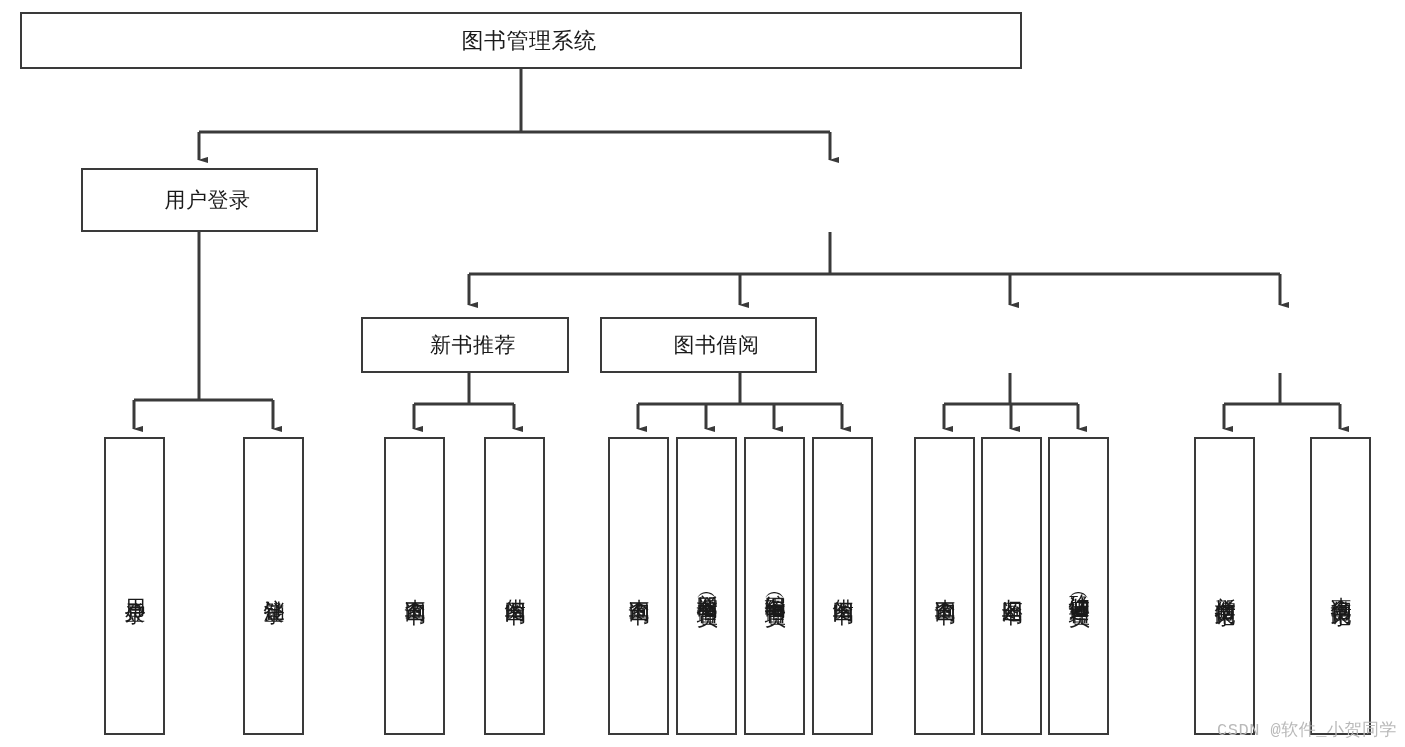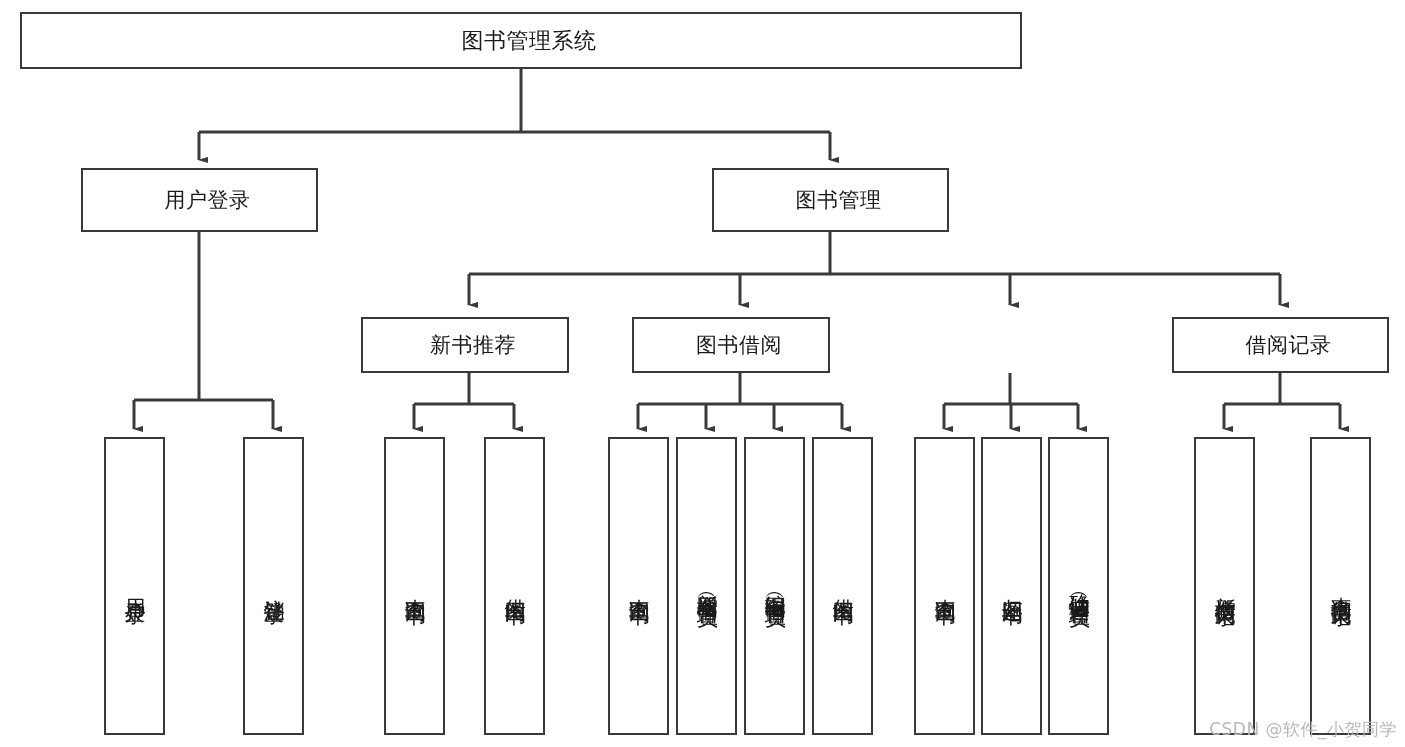--- a/index.html
+++ b/index.html
@@ -67,20 +67,21 @@
   }
   #watermark {
     position: absolute;
     right: 8px;
     bottom: 6px;
     font-size: 17px;
     color: #b9b9b9;
     letter-spacing: 0.5px;
     white-space: nowrap;
     user-select: none;
+    font-family: Liberation Mono, monospace;
   }
 </style>
 </head>
 <body>
 
 <div id="diagram-root">
 
   <svg id="edges-layer" viewBox="0 0 1405 747" width="1405" height="747" xmlns="http://www.w3.org/2000/svg">
     <defs>
       <marker id="arrowhead" markerWidth="9" markerHeight="11" refX="3.2" refY="9.4" orient="auto" markerUnits="userSpaceOnUse">
@@ -131,32 +132,26 @@
     </g>
   </svg>
 
   <div class="node horiz root" style="left:20px; top:12px; width:1002px; height:57px;">
     <span class="node-label">图书管理系统</span>
   </div>
 
   <div class="node horiz" style="left:81px; top:168px; width:237px; height:64px;">
     <span class="node-label">用户登录</span>
   </div>
-  <div class="node horiz" style="left:712px; top:168px; width:237px; height:64px;">
-    <span class="node-label">图书管理</span>
-  </div>
 
   <div class="node horiz" style="left:361px; top:317px; width:208px; height:56px;">
     <span class="node-label">新书推荐</span>
   </div>
-  <div class="node horiz" style="left:632px; top:317px; width:198px; height:56px;">
+  <div class="node horiz" style="left:600px; top:317px; width:217px; height:56px;">
     <span class="node-label">图书借阅</span>
-  </div>
-  <div class="node horiz" style="left:1172px; top:317px; width:217px; height:56px;">
-    <span class="node-label">借阅记录</span>
   </div>
 
   <div class="node vert" style="left:104px; top:437px; width:61px; height:298px;">
     <span class="node-label">用户登录</span>
   </div>
   <div class="node vert" style="left:243px; top:437px; width:61px; height:298px;">
     <span class="node-label">注销登录</span>
   </div>
 
   <div class="node vert" style="left:384px; top:437px; width:61px; height:298px;">

